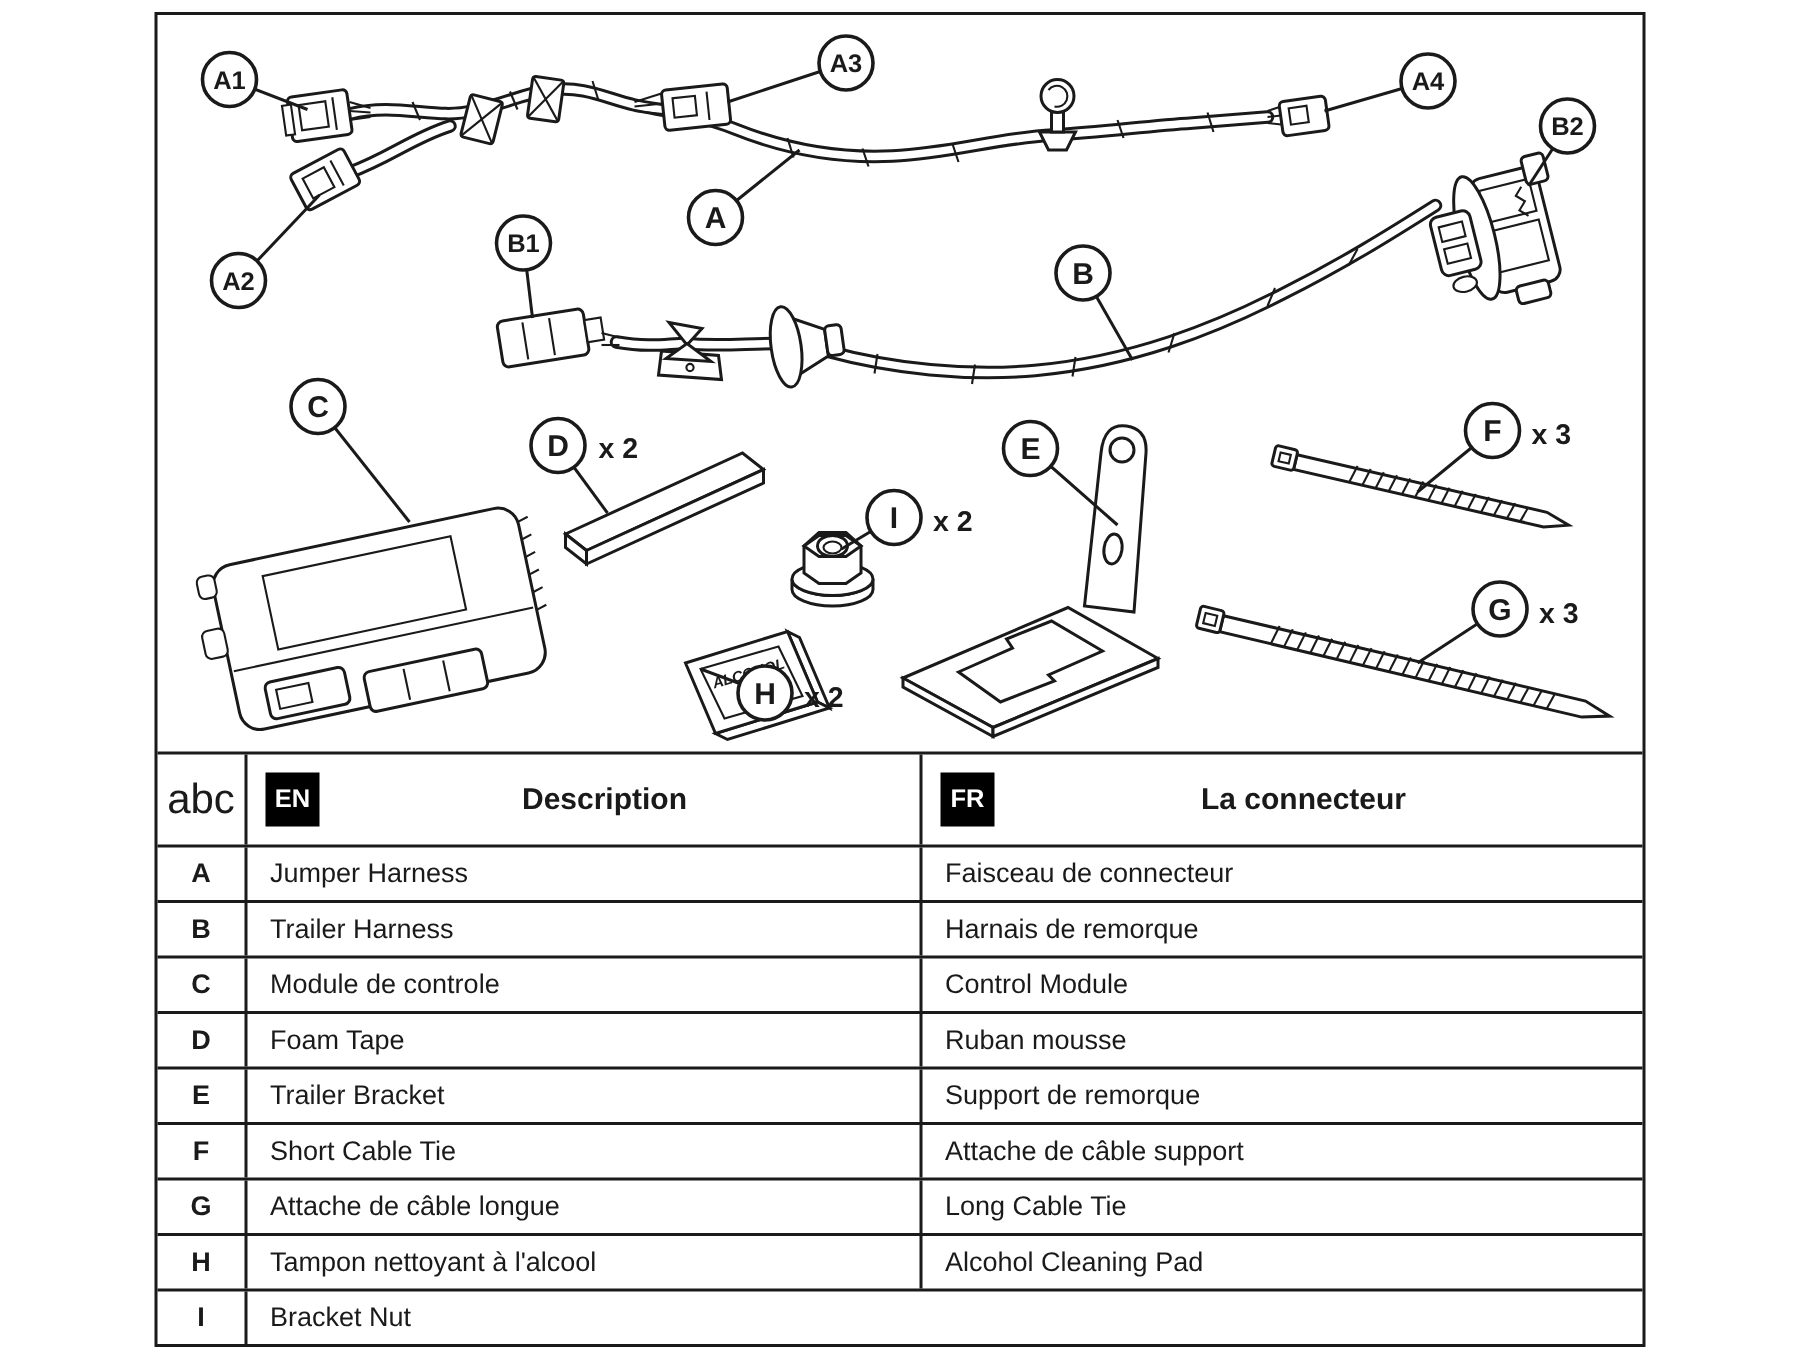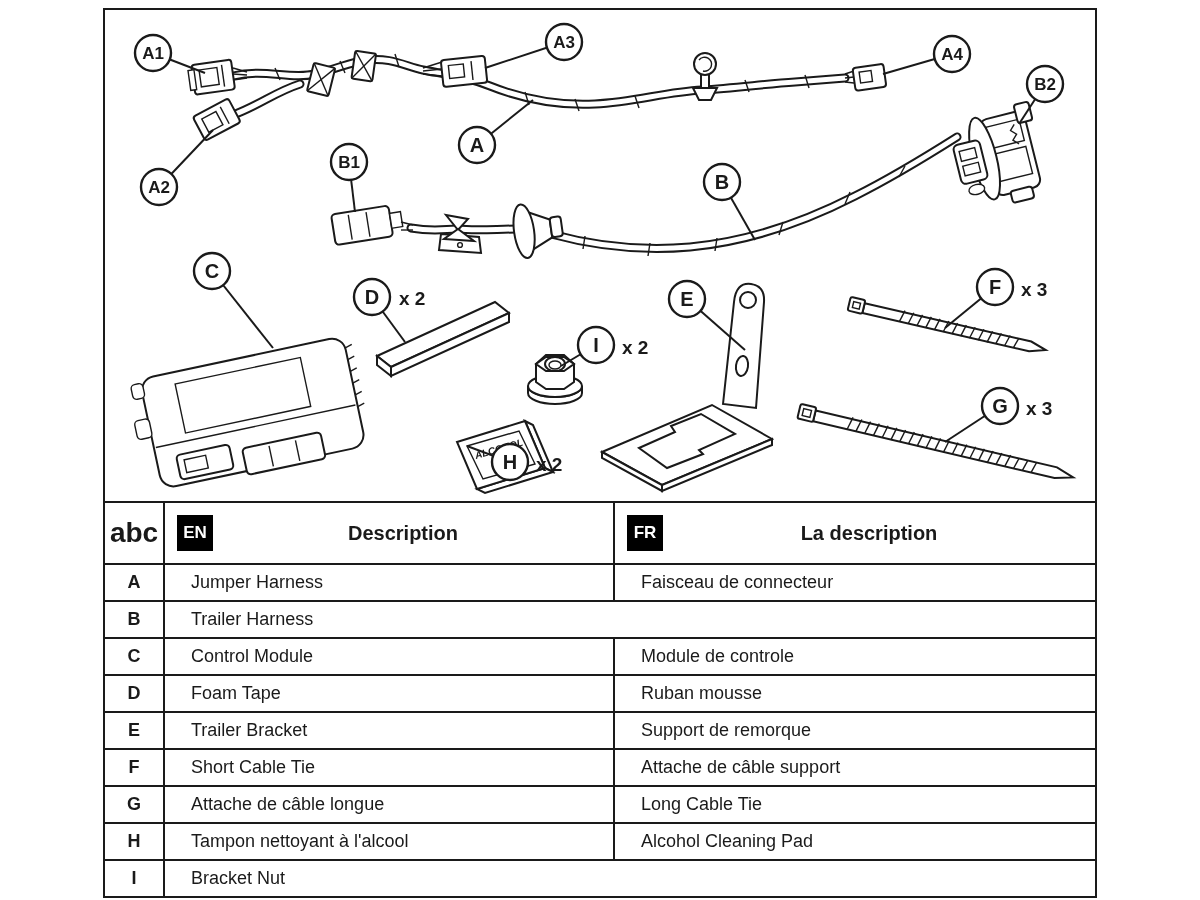--- a/index.html
+++ b/index.html
@@ -39,22 +39,22 @@
     border-top: 2px solid #1a1a1a;
     display: grid;
     grid-template-rows: 60px repeat(9, 1fr);
     height: 393px;
   }
   .tr { display: grid; grid-template-columns: 58px 450px 1fr; box-sizing: border-box; }
   .tr + .tr { border-top: 2px solid #1a1a1a; }
   .td { display: flex; align-items: center; box-sizing: border-box; overflow: hidden; }
   .td + .td { border-left: 2px solid #1a1a1a; }
   .td.key { justify-content: center; font-weight: bold; font-size: 18px; }
-  .td.abc { justify-content: center; font-weight: bold; font-size: 28px; }
-  .td.desc { padding-left: 26px; font-size: 18px; }
+  .td.abc { justify-content: center; font-weight: normal; font-size: 28px; }
+  .td.desc { padding-left: 15px; font-size: 18px; }
   .td.head { position: relative; justify-content: center; font-weight: bold; font-size: 20px; padding-left: 28px; }
   .badge {
     position: absolute; left: 12px; top: 50%; transform: translateY(-50%);
     width: 36px; height: 36px;
     background: #000000; color: #ffffff;
     font-weight: bold; font-size: 17px;
     display: flex; align-items: center; justify-content: center;
   }
 </style>
 </head>
@@ -392,37 +392,38 @@
 
   <div class="parts-table">
     <div class="tr">
       <div class="td abc">abc</div>
       <div class="td head">
         <span class="badge">EN</span>
         <span>Description</span>
       </div>
       <div class="td head">
         <span class="badge">FR</span>
-        <span>La description</span>
+        <span>La connecteur</span>
       </div>
     </div>
 
     <div class="tr">
       <div class="td key">A</div>
       <div class="td desc">Jumper Harness</div>
       <div class="td desc">Faisceau de connecteur</div>
     </div>
     <div class="tr">
       <div class="td key">B</div>
       <div class="td desc">Trailer Harness</div>
+      <div class="td desc">Harnais de remorque</div>
     </div>
     <div class="tr">
       <div class="td key">C</div>
+      <div class="td desc">Module de controle</div>
       <div class="td desc">Control Module</div>
-      <div class="td desc">Module de controle</div>
     </div>
     <div class="tr">
       <div class="td key">D</div>
       <div class="td desc">Foam Tape</div>
       <div class="td desc">Ruban mousse</div>
     </div>
     <div class="tr">
       <div class="td key">E</div>
       <div class="td desc">Trailer Bracket</div>
       <div class="td desc">Support de remorque</div>

